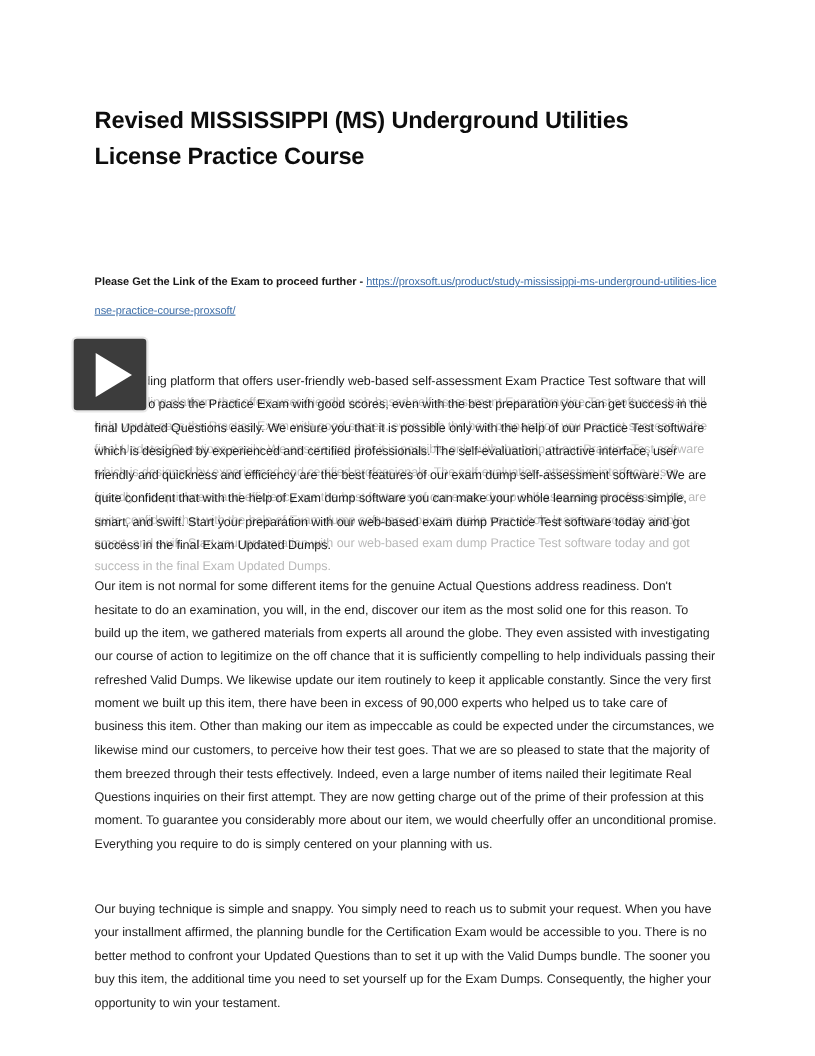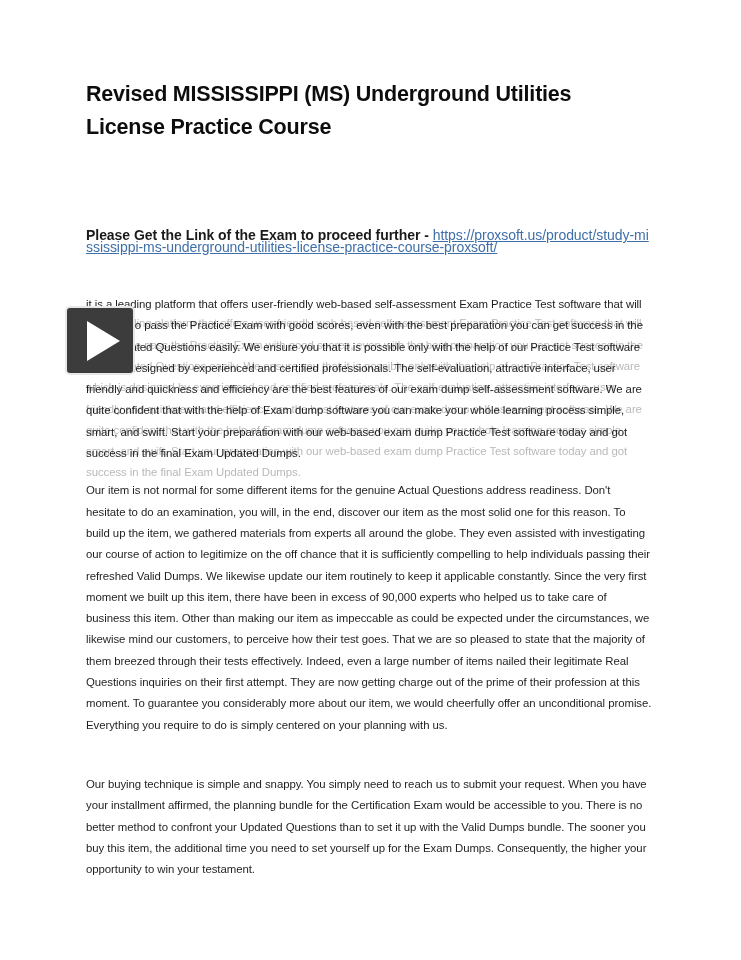--- a/index.html
+++ b/index.html
@@ -14,40 +14,40 @@
   .page {
     position: relative;
     width: 741px;
     height: 960px;
     background: #ffffff;
     overflow: hidden;
   }
   .content {
     position: absolute;
     left: 86px;
-    top: 78px;
+    top: 93px;
     width: 566px;
   }
 
   
   .doc-title {
     font-size: 21.5px;
     font-weight: bold;
     line-height: 33px;
     letter-spacing: -0.2px;
     color: #0d0d0d;
     margin: 0;
     width: 540px;
   }
 
   
   .link-block {
     margin-top: 85px;
-    font-size: 14px;
-    line-height: 12px;
+    font-size: 10px;
+    line-height: 26px;
     font-weight: bold;
     color: #1a1a1a;
     letter-spacing: -0.05px;
   }
   .link-block .url {
     font-weight: normal;
     color: #3f6fa8;
     text-decoration: underline;
     word-break: break-all;
   }

